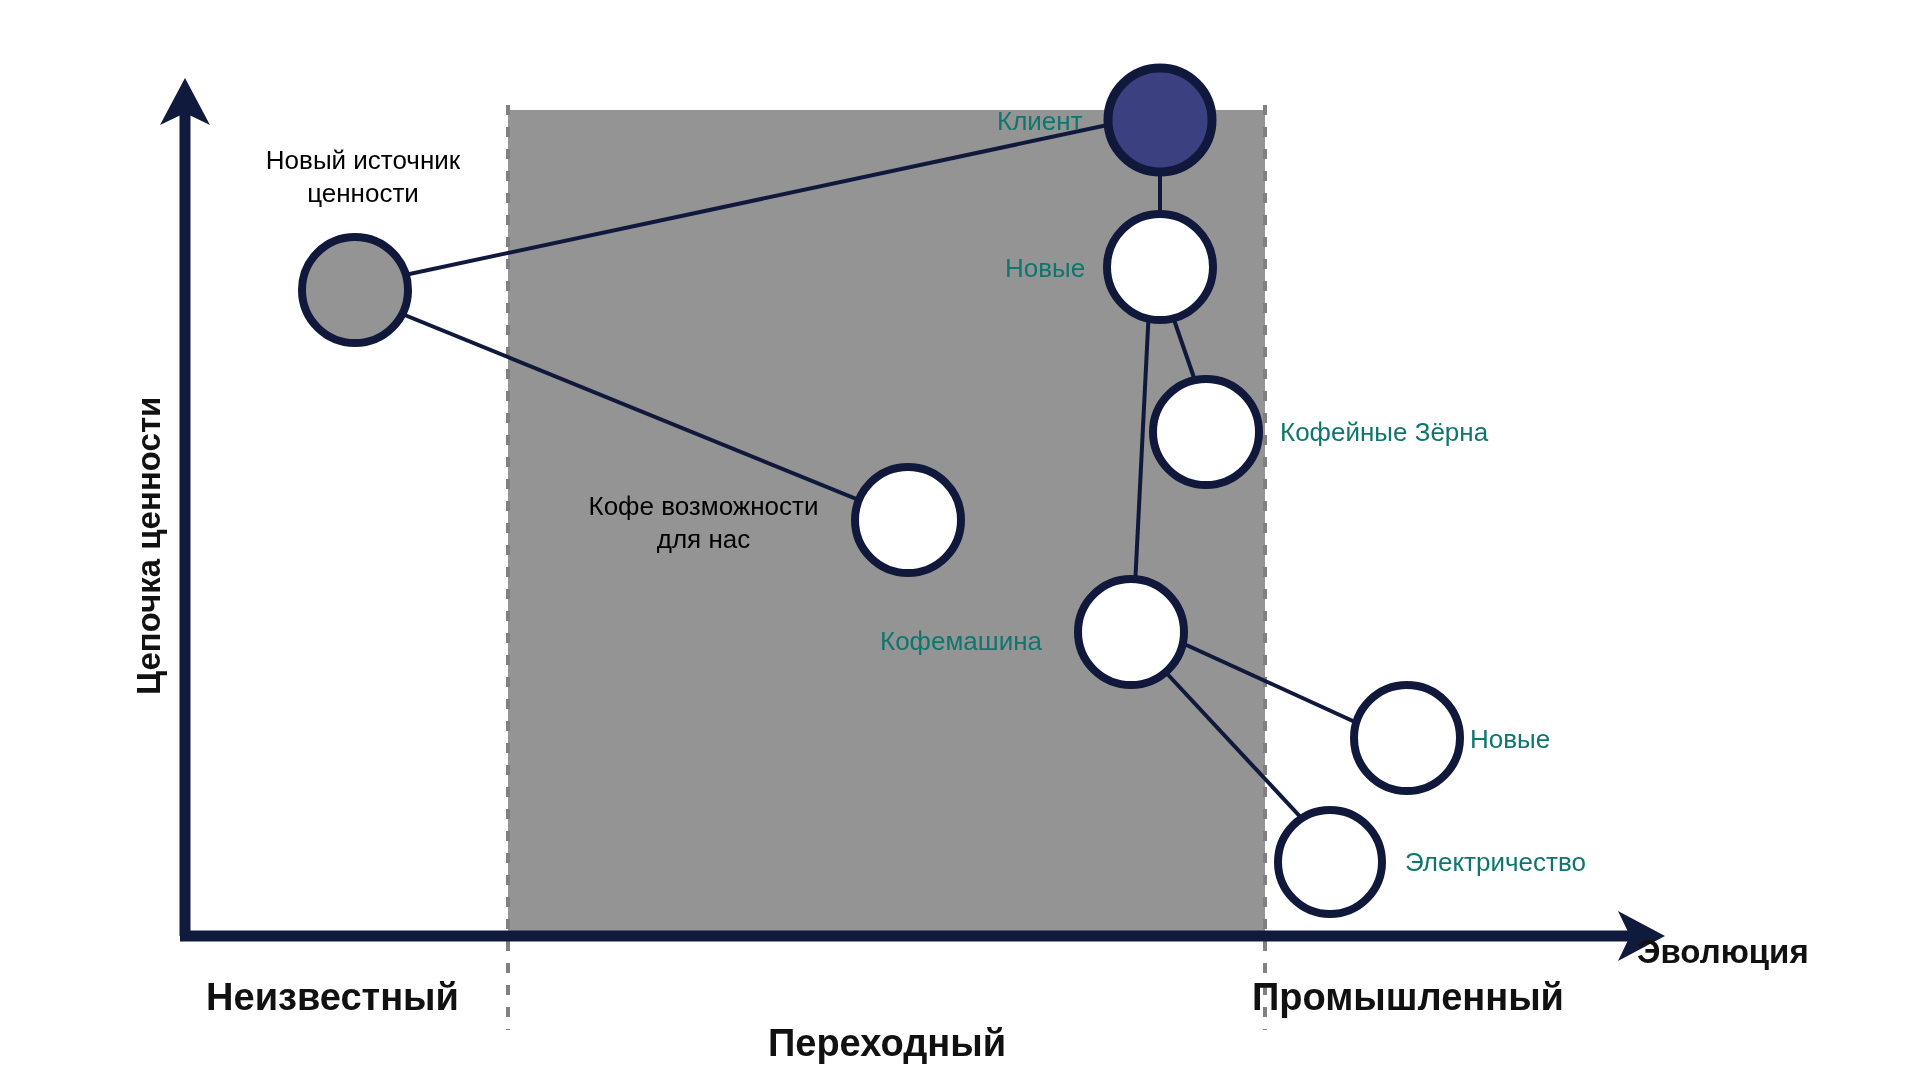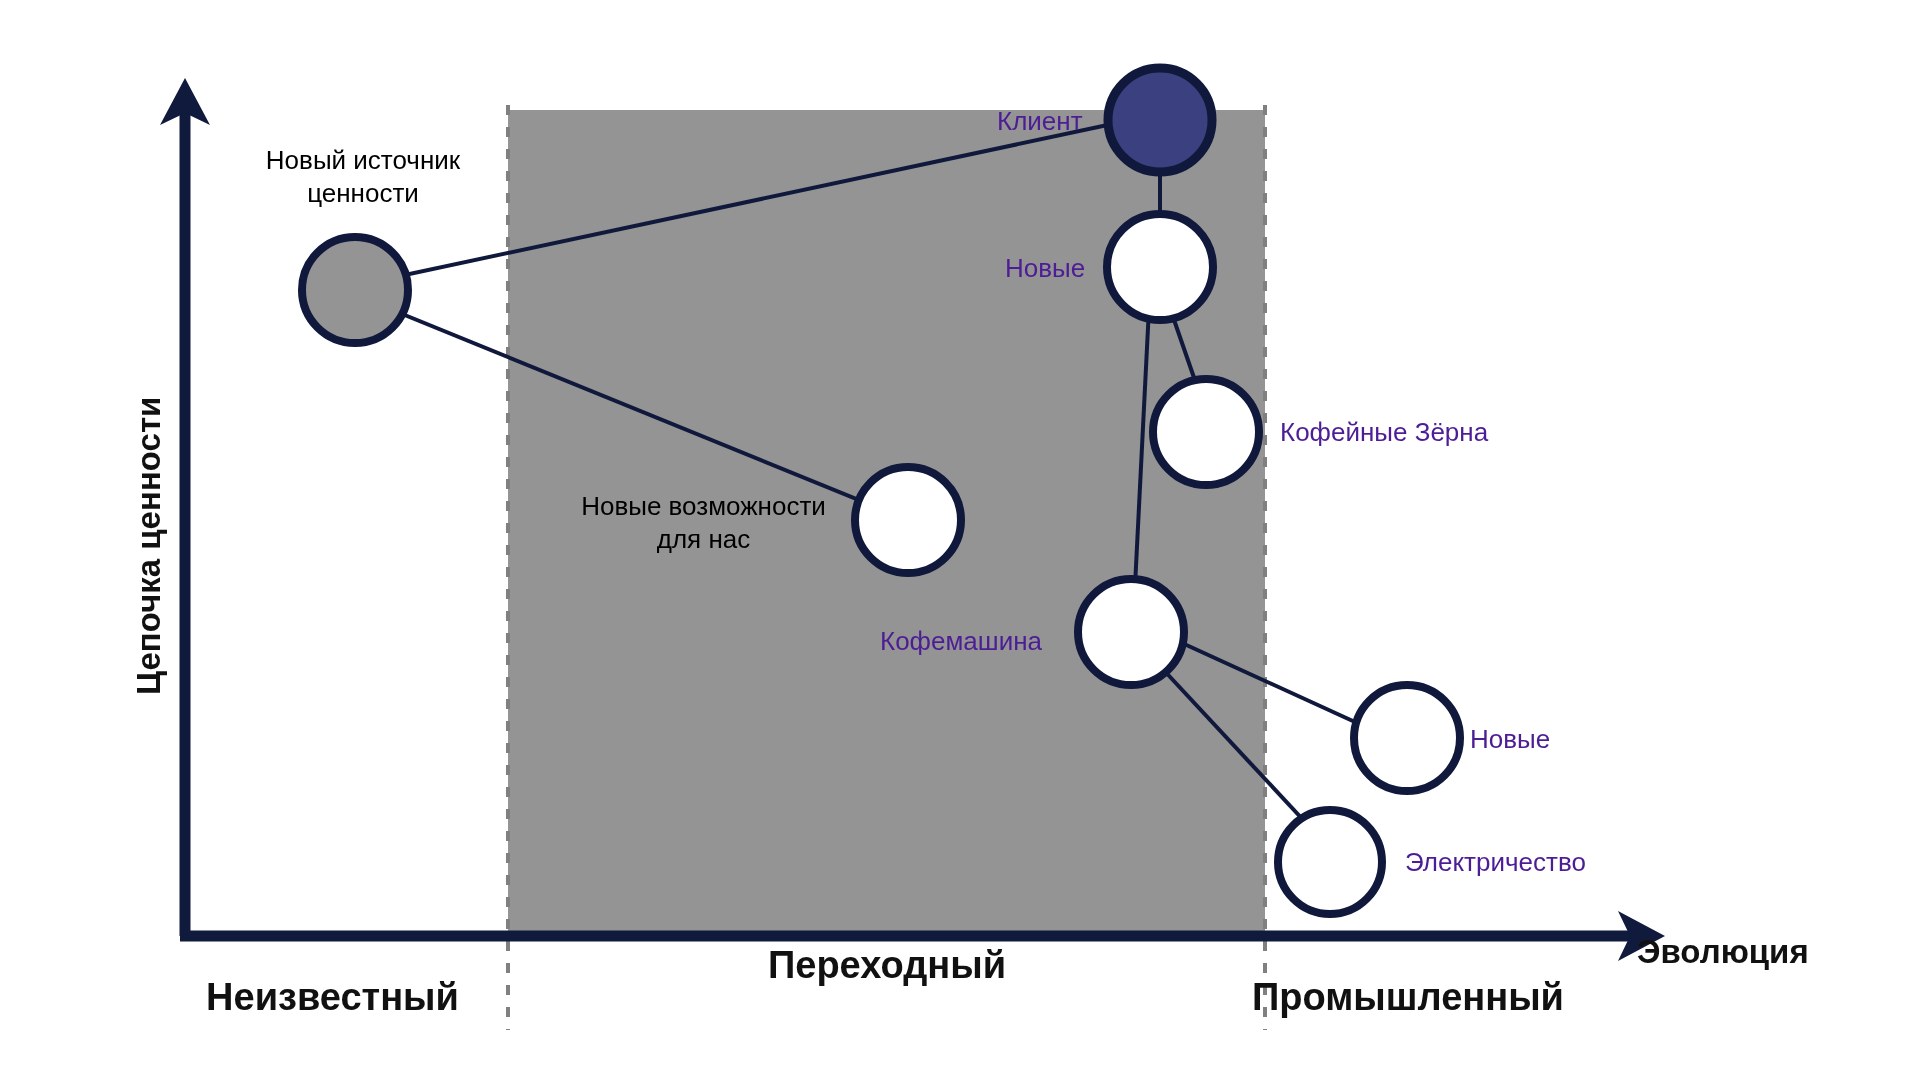--- a/index.html
+++ b/index.html
@@ -22,21 +22,21 @@
   }
   svg#wardley-svg {
     position: absolute;
     left: 0; top: 0;
     width: 1920px;
     height: 1080px;
     display: block;
   }
   .lbl {
     position: absolute;
-    color: #4c1d95;
+    color: #0f766e;
     font-size: 26px;
     line-height: 1.2;
     white-space: nowrap;
     font-family: "Liberation Sans", sans-serif;
   }
   .lbl.red {
     color: #000000;
     white-space: normal;
     text-align: center;
     line-height: 1.25;
@@ -115,22 +115,22 @@
   </svg>
 
   <div class="lbl" style="left:997px; top:106px;">Клиент</div>
   <div class="lbl" style="left:1005px; top:253px;">Новые</div>
   <div class="lbl" style="left:1280px; top:417px;">Кофейные Зёрна</div>
   <div class="lbl" style="left:880px; top:618px;margin-top:8px;">Кофемашина</div>
   <div class="lbl" style="left:1470px; top:724px;">Новые</div>
   <div class="lbl" style="left:1405px; top:847px;">Электричество</div>
 
   <div class="lbl red" style="left:248px; top:144px; width:230px;">Новый источник ценности</div>
-  <div class="lbl red" style="left:571px; top:490px; width:265px;">Новые возможности для нас</div>
+  <div class="lbl red" style="left:571px; top:490px; width:265px;">Кофе возможности для нас</div>
 
   <div class="axis-title" id="yaxis-title" style="left:130px; top:695px;">Цепочка ценности</div>
   <div class="axis-title" style="left:1637px; top:933px;">Эволюция</div>
 
   <div class="stage-label" style="left:160px; top:976px; width:345px;">Неизвестный</div>
-  <div class="stage-label" style="left:512px; top:944px; width:750px;">Переходный</div>
+  <div class="stage-label" style="left:512px; top:1022px; width:750px;">Переходный</div>
   <div class="stage-label" style="left:1208px; top:976px; width:400px;">Промышленный</div>
 
 </div>
 
 </body></html>

